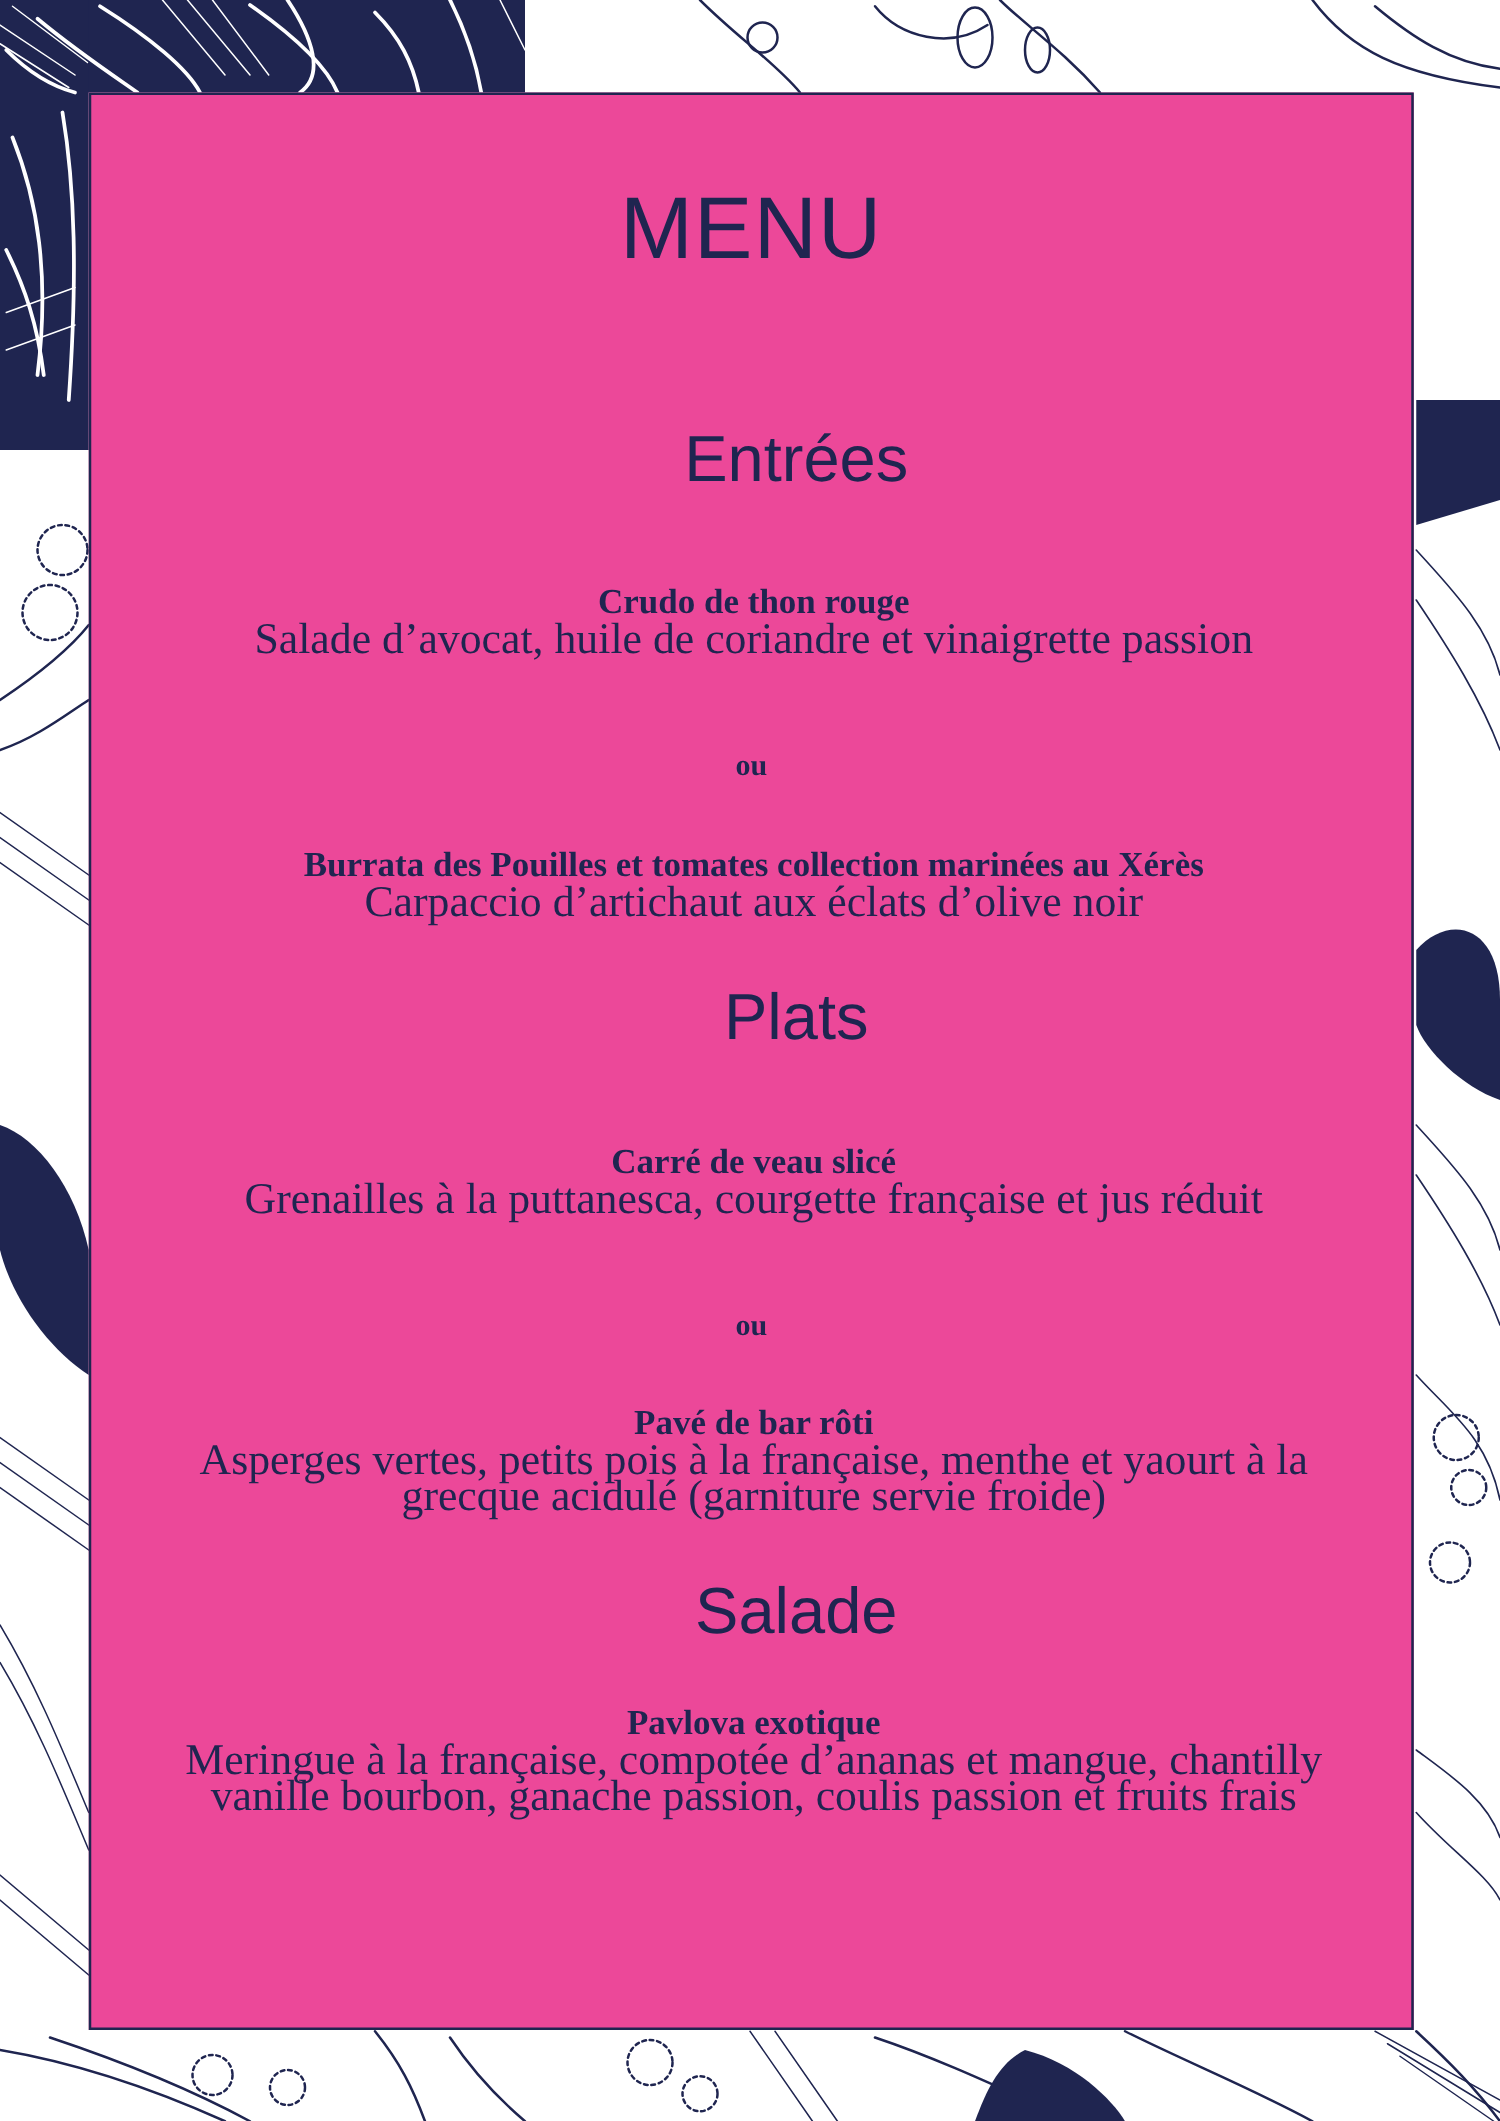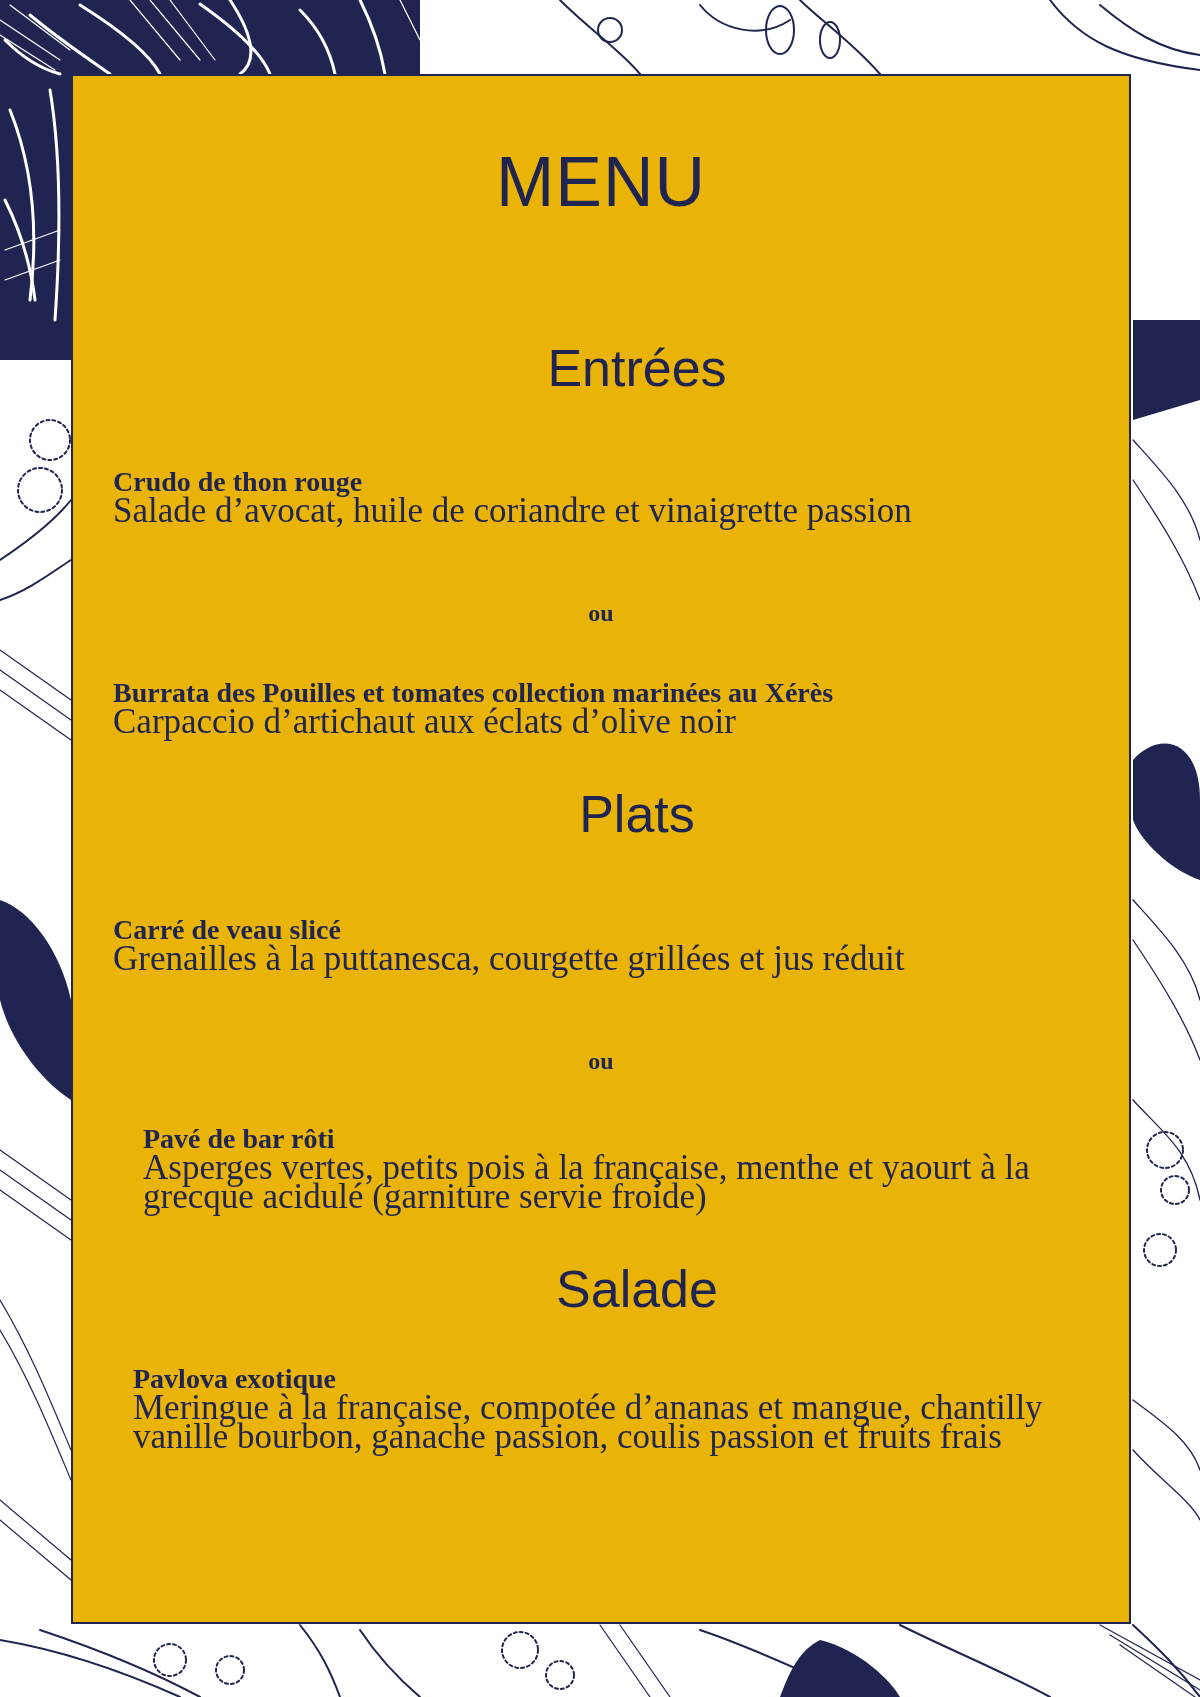--- a/index.html
+++ b/index.html
@@ -5,35 +5,35 @@
   html, body { margin: 0; padding: 0; }
   body {
     width: 1200px; height: 1697px; position: relative; overflow: hidden;
     background: #ffffff;
     font-family: "Liberation Serif", "DejaVu Serif", serif;
     color: #1f2550;
   }
   .floral-bg { position: absolute; left: 0; top: 0; width: 1200px; height: 1697px; z-index: 0; }
   .card {
     position: absolute; left: 71px; top: 74px; width: 1060px; height: 1550px;
-    background: #eab308; border: 2px solid #1f2550; box-sizing: border-box; z-index: 2;
+    background: #ec4899; border: 2px solid #1f2550; box-sizing: border-box; z-index: 2;
   }
   .card-content { position: absolute; left: 0; top: 0; width: 100%; text-align: center; }
   .title {
     position: absolute; left: 0; width: 100%; top: 66px;
     font-family: "Liberation Sans", "DejaVu Sans", sans-serif;
     font-size: 70px; letter-spacing: 1px; font-weight: normal; color: #1f2550;
     transform: scaleX(1.0);
   }
   .section-heading {
     position: absolute; left: 0; width: 100%;
     font-family: "Liberation Sans", "DejaVu Sans", sans-serif;
     font-size: 52px; font-weight: normal; color: #1f2550; margin-left: 36px;
   }
-  .dish { position: absolute; left: 40px; width: 980px; text-align: left; }
+  .dish { position: absolute; left: 40px; width: 980px; text-align: center; }
   .dish-name {
     font-family: "Liberation Serif", "DejaVu Serif", serif;
     font-weight: bold; font-size: 28px; line-height: 28px; color: #1f2550;
   }
   .dish-desc {
     font-family: "Liberation Serif", "DejaVu Serif", serif;
     font-size: 35px; line-height: 29px; color: #1f2550;
   }
   .or-sep {
     position: absolute; left: 0; width: 100%;
@@ -162,21 +162,21 @@
 
     <div class="dish" style="top:603px;">
       <div class="dish-name">Burrata des Pouilles et tomates collection marinées au Xérès</div>
       <div class="dish-desc">Carpaccio d’artichaut aux éclats d’olive noir</div>
     </div>
 
     <div class="section-heading" style="top:708px;">Plats</div>
 
     <div class="dish" style="top:840px;">
       <div class="dish-name">Carré de veau slicé</div>
-      <div class="dish-desc">Grenailles à la puttanesca, courgette grillées et jus réduit</div>
+      <div class="dish-desc">Grenailles à la puttanesca, courgette française et jus réduit</div>
     </div>
 
     <div class="or-sep" style="top:972px;">ou</div>
 
     <div class="dish" style="top:1049px; left:70px; width:920px;">
       <div class="dish-name">Pavé de bar rôti</div>
       <div class="dish-desc">Asperges vertes, petits pois à la française, menthe et yaourt à la grecque acidulé (garniture servie froide)</div>
     </div>
 
     <div class="section-heading" style="top:1183px;">Salade</div>

